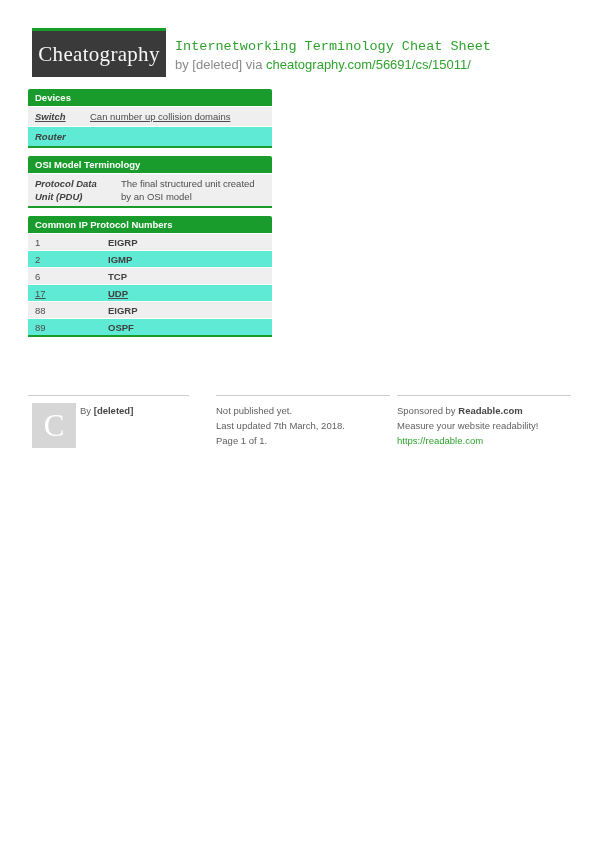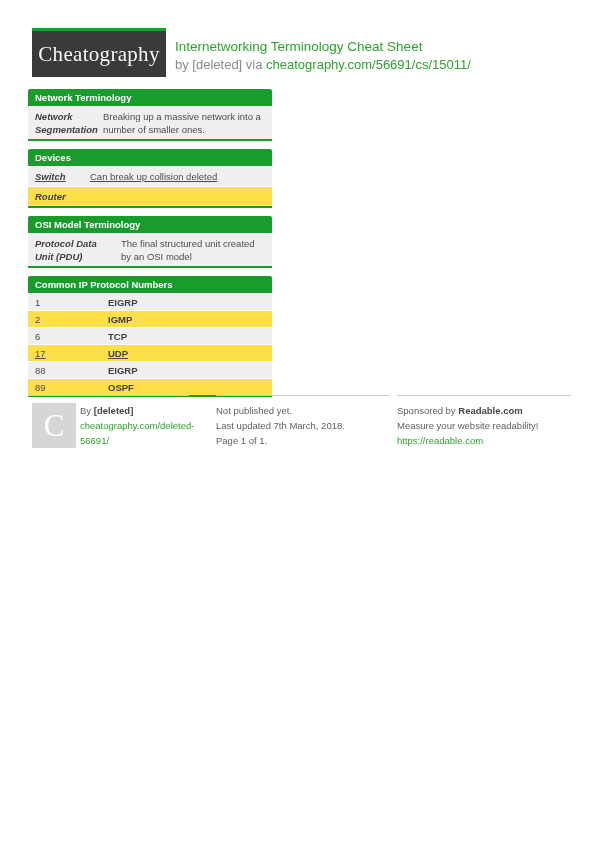--- a/index.html
+++ b/index.html
@@ -15,37 +15,37 @@
     position:absolute; left:32px; top:28px; width:134px; height:49px;
     background:#3a3a3a; border-top:3px solid #1a9c2d;
     display:flex; align-items:center; justify-content:center;
   }
   .logo-text {
     font-family:"Liberation Serif", serif; color:#f7f7f7;
     font-size:21px; letter-spacing:0.3px; white-space:nowrap;
   }
   .page-title {
     position:absolute; left:175px; top:39px;
-    font-size:13.5px; font-weight:400; color:#2ea32e; white-space:nowrap;
+    font-size:13.5px; font-weight:400; color:#2ea32e; white-space:nowrap;font-family:Liberation Mono, monospace;
   }
   .byline {
     position:absolute; left:175px; top:57px;
     font-size:13px; color:#8a8a8a; white-space:nowrap;
   }
   .green-link { color:#2ea32e; text-decoration:none; cursor:pointer; }
 
   
   .sections { position:absolute; left:28px; top:89px; width:244px; }
   .sheet-section { margin-bottom:8px; border-bottom:2px solid #1a9c2d; }
   .section-header {
     background:#1a9c2d; color:#ffffff; font-size:9.5px; font-weight:bold;
     padding:4px 7px 3px 7px; height:17px; border-radius:2px 2px 0 0;
     line-height:10px;
   }
-  .row { display:grid; border-top:1px solid #ffffff; background:#fde047; }
+  .row { display:grid; border-top:1px solid #ffffff; background:#5eead4; }
   .row.shaded { background:#efefef; }
   .row .term {
     font-size:9.5px; line-height:13px; font-weight:bold; font-style:italic;
     color:#404040; padding:3px 4px 3px 7px;
   }
   .row .desc {
     font-size:9.5px; line-height:13px; color:#4d4d4d; padding:3px 6px 3px 0;
   }
   .sheet-section.plain-term .term { font-style:normal; font-weight:400; color:#4d4d4d; }
   .sheet-section.bold-desc .desc { font-weight:bold; color:#404040; }
@@ -78,31 +78,24 @@
 <div class="page">
 
   <div class="logo">
     <span class="logo-text">Cheatography</span>
   </div>
   <h1 class="page-title">Internetworking Terminology Cheat Sheet</h1>
   <div class="byline"><span>by </span><span>[deleted]</span><span> via </span><a class="green-link">cheatography.com/56691/cs/15011/</a></div>
 
   <div class="sections">
       <section class="sheet-section">
-        <div class="section-header">Network Terminology</div>
-        <div class="row shaded" style="grid-template-columns: 75px 1fr;">
-          <div class="term">Network Segmentation</div>
-          <div class="desc">Breaking up a massive network into a number of smaller ones.</div>
-        </div>
-      </section>
-      <section class="sheet-section">
         <div class="section-header">Devices</div>
         <div class="row shaded" style="grid-template-columns: 62px 1fr; text-decoration: underline;">
           <div class="term">Switch</div>
-          <div class="desc">Can break up collision deleted</div>
+          <div class="desc">Can number up collision domains</div>
         </div>
         <div class="row" style="grid-template-columns: 62px 1fr;">
           <div class="term">Router</div>
           <div class="desc"></div>
         </div>
       </section>
       <section class="sheet-section">
         <div class="section-header">OSI Model Terminology</div>
         <div class="row shaded" style="grid-template-columns: 93px 1fr;">
           <div class="term">Protocol Data Unit (PDU)</div>
@@ -139,21 +132,20 @@
     </div>
 
   <div class="footer">
 
     <div class="fcol fcol1">
       <div class="avatar">
         <span>C</span>
       </div>
       <div class="f-text">
         <div><span>By </span><span class="f-strong">[deleted]</span></div>
-        <a class="green-link wrap-link">cheatography.com/deleted-56691/</a>
       </div>
     </div>
 
     <div class="fcol fcol2">
       <div>Not published yet.</div>
       <div>Last updated 7th March, 2018.</div>
       <div>Page 1 of 1.</div>
     </div>
 
     <div class="fcol fcol3">

